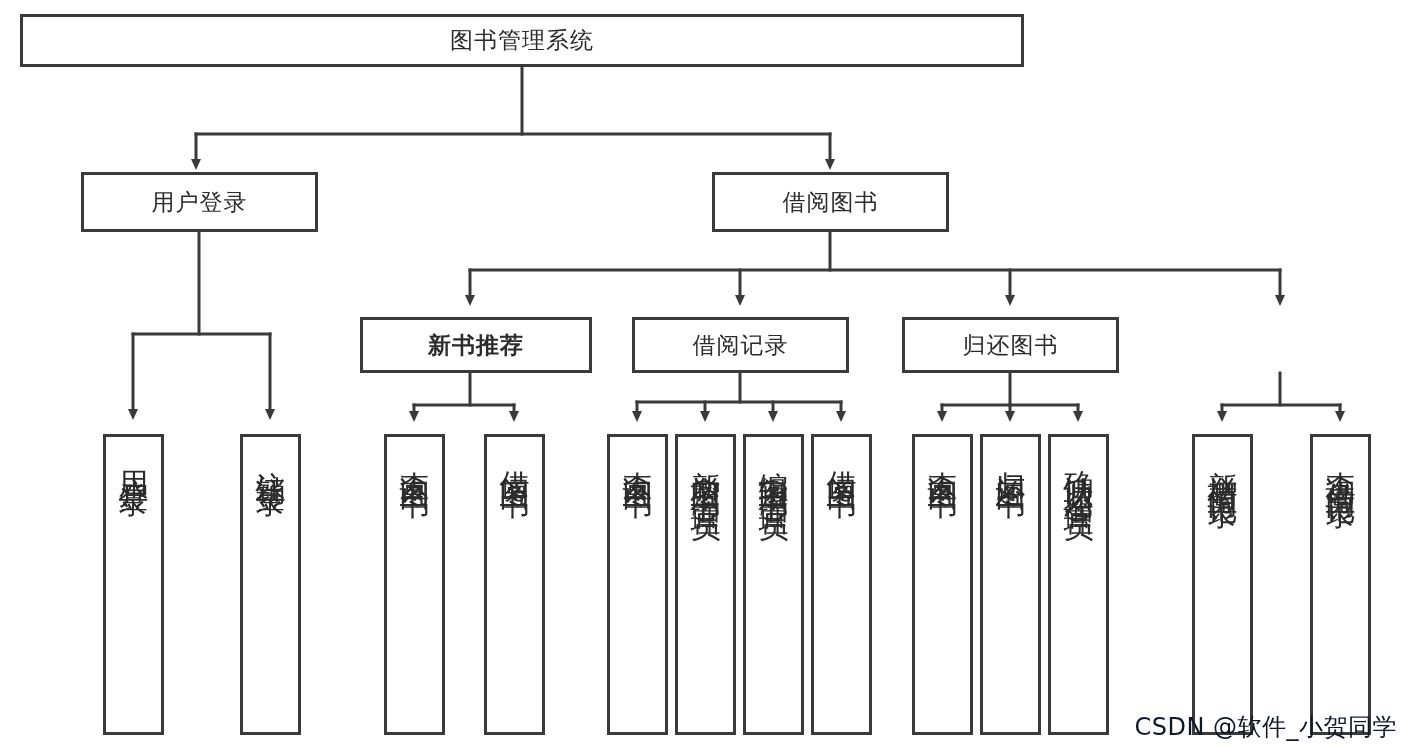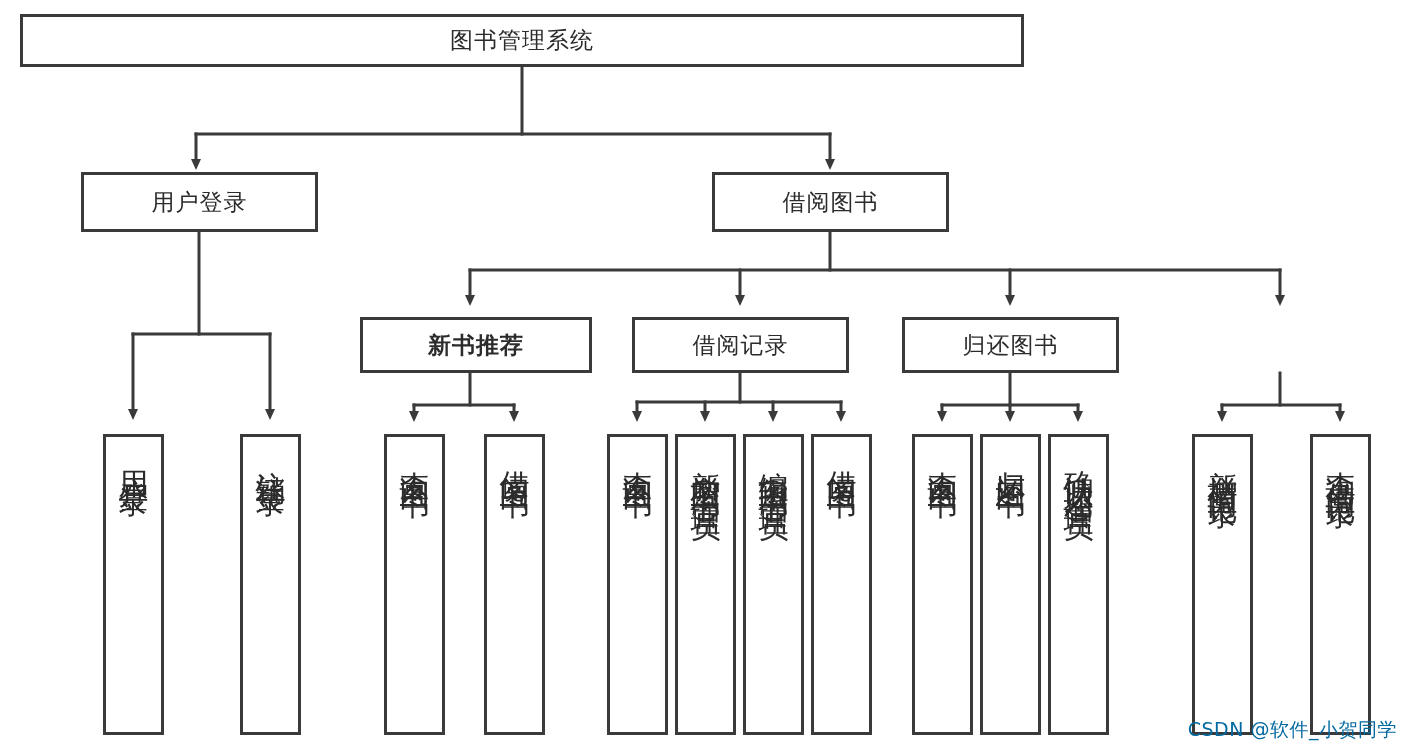--- a/index.html
+++ b/index.html
@@ -49,22 +49,22 @@
     font-size:30px;
     line-height:1.0;
     letter-spacing:6px;
     white-space:pre;
     text-align:start;
   }
   #watermark{
     position:absolute;
     right:8px;
     bottom:4px;
-    font-size:19px;
-    color:#0369a1;
+    font-size:24px;
+    color:#0f172a;
     letter-spacing:0.5px;
     white-space:nowrap;
     user-select:none;
   }
 </style>
 </head>
 <body>
 
 <div id="diagram-root">
 

